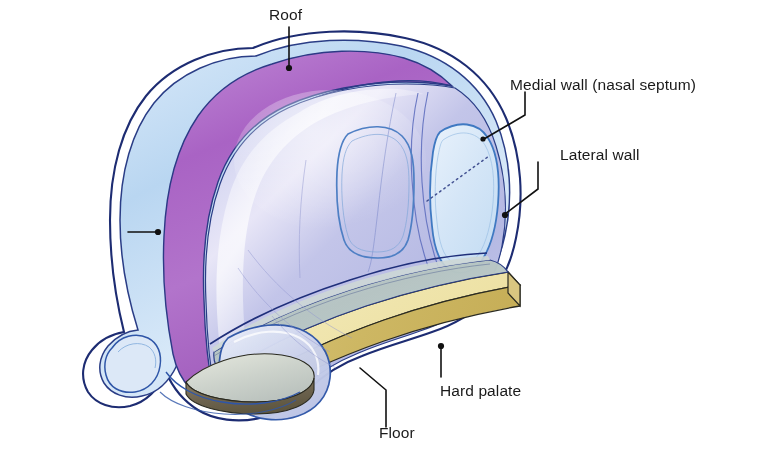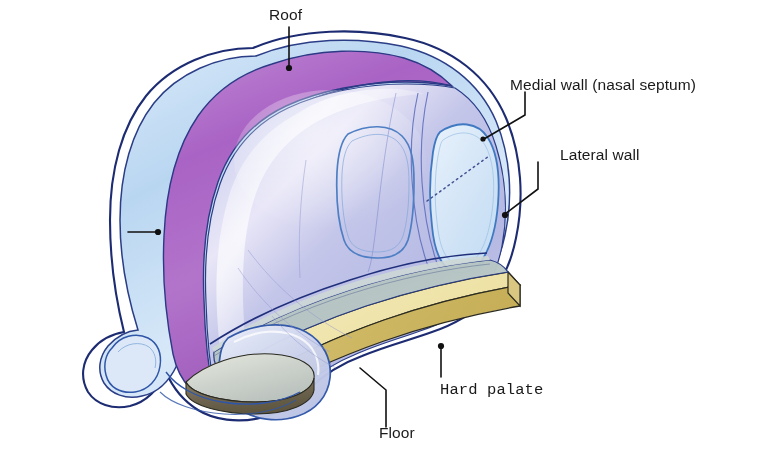--- a/index.html
+++ b/index.html
@@ -32,21 +32,21 @@
     font-family: "Liberation Sans", sans-serif;
     font-size: 15.5px;
     line-height: 1.1;
     white-space: nowrap;
     letter-spacing: 0.1px;
   }
   #lbl-roof      { left: 269px; top: 6px; }
   #lbl-medial    { left: 510px; top: 76px; }
   #lbl-lateral   { left: 524px; top: 146px; margin-left: 36px; }
   #lbl-septum    { left: 24px;  top: 224px; }
-  #lbl-palate    { left: 440px; top: 382px; font-family: Liberation Mono, monospace; }
+  #lbl-palate    { left: 440px; top: 382px; }
   #lbl-floor     { left: 379px; top: 424px; }
 </style>
 </head>
 <body>
 
 <div id="stage">
 
   <svg id="figure" viewBox="0 0 768 465" xmlns="http://www.w3.org/2000/svg">
     <defs>
 

